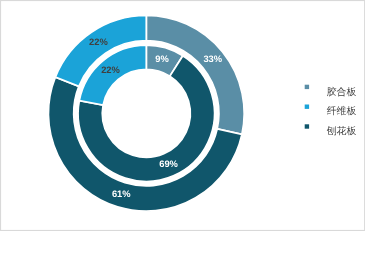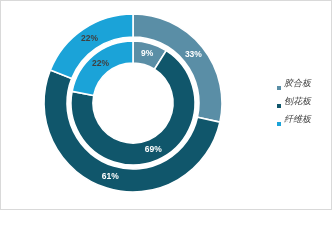--- a/index.html
+++ b/index.html
@@ -49,24 +49,23 @@
     position: absolute;
     left: 276px;
     top: 76px;
     width: 52px;
     display: flex;
     flex-direction: column;
     gap: 5px;
   }
   .legend-row {
     display: flex;
-    align-items: flex-end;
-    gap: 3px;
+    align-items: flex-start;
+    gap: 16px;
     height: 13px;
-    font-style: italic;
   }
   .legend-swatch {
     width: 4px;
     height: 4px;
     flex: 0 0 auto;
   }
   .legend-text {
     font-size: 9px;
     color: #3f3f3f;
     line-height: 13px;
@@ -103,22 +102,22 @@
       <text id="lbl-inner-fiberboard" class="slice-label dark" x="91.49137652281681" y="56.70382461843477">22%</text>
     </svg>
   </div>
 
   <div id="legend">
     <div class="legend-row">
       <span class="legend-swatch" style="background: rgb(90, 142, 166);"></span>
       <span class="legend-text">胶合板</span>
     </div>
     <div class="legend-row">
+      <span class="legend-swatch" style="background: rgb(27, 163, 216);"></span>
+      <span class="legend-text">纤维板</span>
+    </div>
+    <div class="legend-row">
       <span class="legend-swatch" style="background: rgb(16, 86, 107);"></span>
       <span class="legend-text">刨花板</span>
-    </div>
-    <div class="legend-row">
-      <span class="legend-swatch" style="background: rgb(27, 163, 216);"></span>
-      <span class="legend-text">纤维板</span>
     </div>
   </div>
 
 </div>
 
 </body></html>

